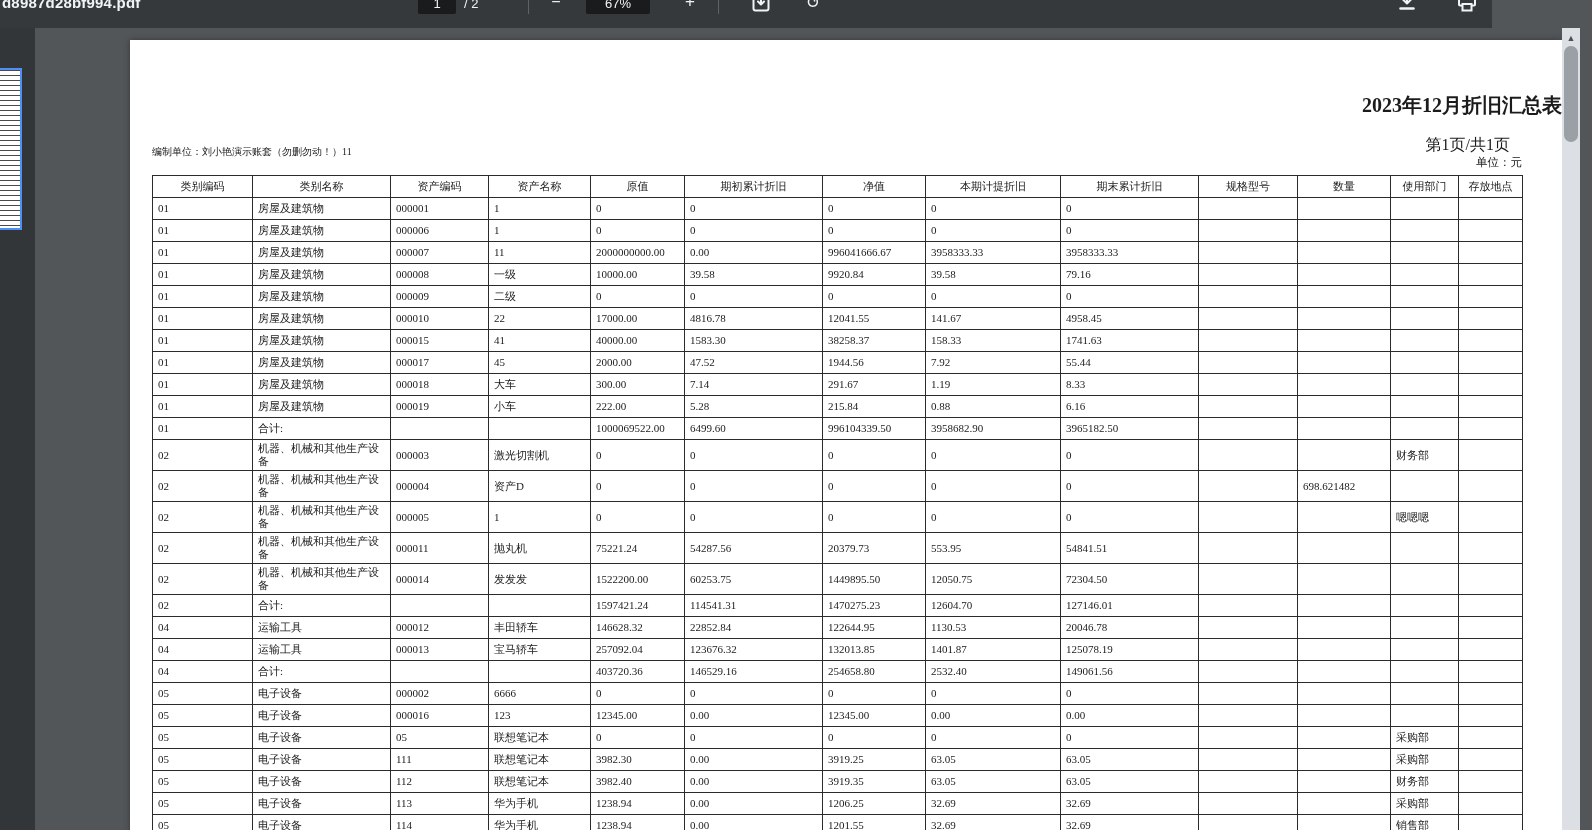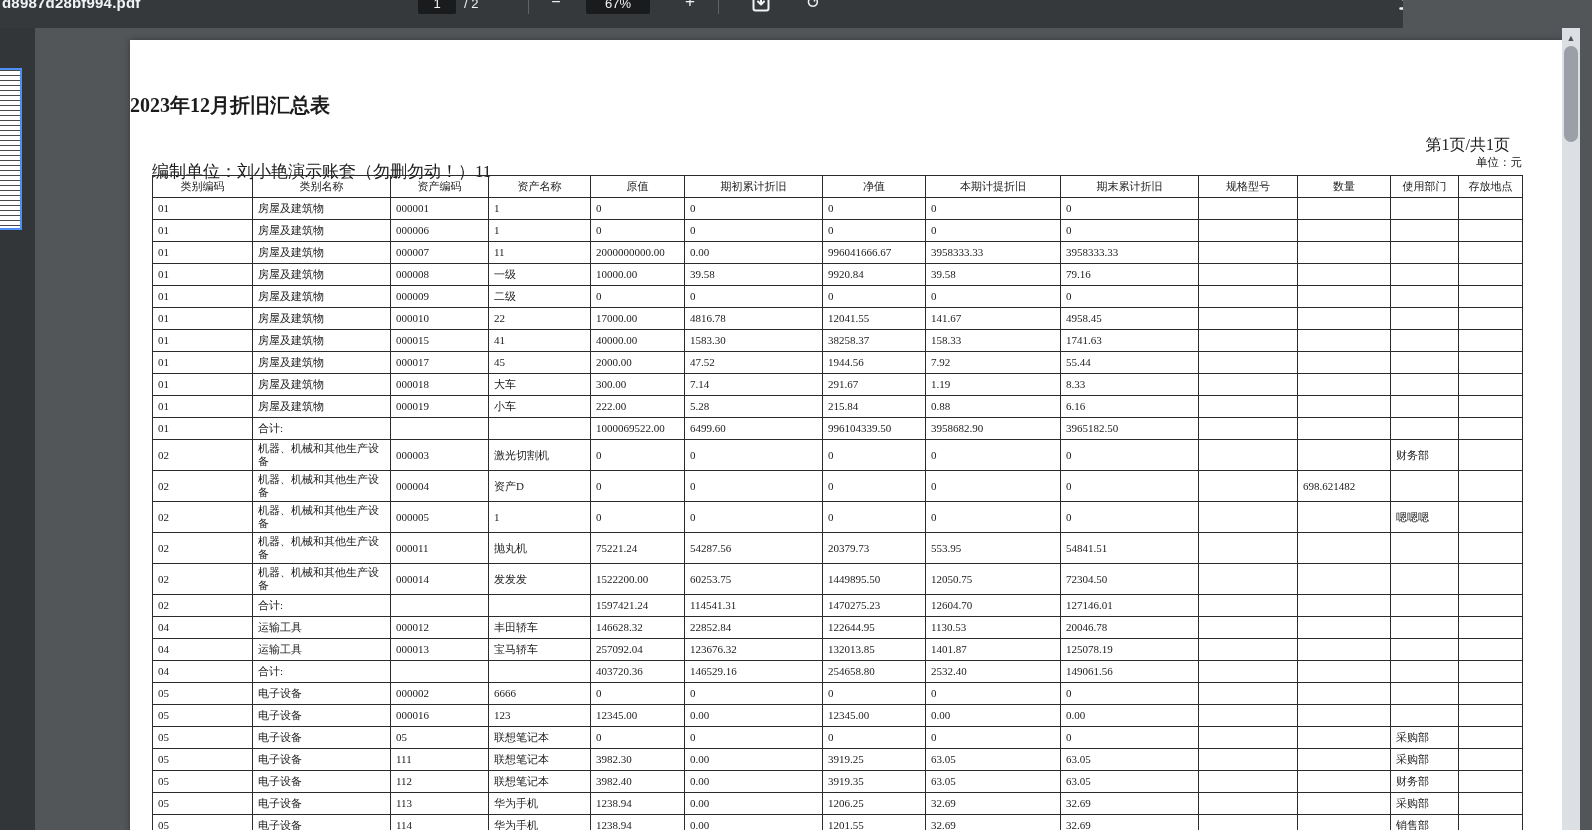--- a/index.html
+++ b/index.html
@@ -1,21 +1,21 @@
 <!DOCTYPE html>
 <html><head>
 <meta charset="utf-8">
 <style>
   html,body{margin:0;padding:0;width:1592px;height:830px;overflow:hidden;
     font-family:"Liberation Sans",sans-serif;background:#525659;}
   .screen{position:relative;width:1592px;height:830px;overflow:hidden;}
 
   
-  .toolbar{position:absolute;left:0;top:0;width:1376px;height:28px;
-    background:#35393c;overflow:hidden;z-index:30;padding-left:27px;}
+  .toolbar{position:absolute;left:0;top:0;width:1492px;height:28px;
+    background:#35393c;overflow:hidden;z-index:30;}
   .toolbar *{color:#f1f3f4;}
   .tb-item{position:absolute;display:flex;align-items:center;justify-content:center;}
   .filename{top:-10px;left:2px;height:24px;font-size:15px;font-weight:700;
     letter-spacing:.2px;white-space:nowrap;}
   .page-box{top:-8px;left:418px;width:38px;height:22px;background:#191b1c;
     border-radius:2px;font-size:13px;}
   .page-total{top:-8px;left:464px;height:22px;font-size:13px;}
   .tb-divider{top:-6px;width:1px;height:20px;background:#5f6368;}
   .zoom-out{top:-10px;left:544px;width:24px;height:24px;font-size:16px;}
   .zoom-box{top:-8px;left:586px;width:64px;height:22px;background:#191b1c;
@@ -35,23 +35,23 @@
     background:#fff;border:2px solid #4e8ef7;
     background-image:repeating-linear-gradient(to bottom,#4a4a4a 0 1px,#ffffff 1px 5px);
     background-clip:padding-box;}
 
   
   .viewer{position:absolute;left:35px;top:28px;width:1557px;height:802px;
     background:#525659;overflow:hidden;}
   .page{position:absolute;left:95px;top:12px;width:1432px;height:1880px;
     background:#ffffff;box-shadow:0 0 6px rgba(0,0,0,.35);color:#1b1b1b;
     font-family:"Liberation Serif",serif;}
-  .doc-title{position:absolute;top:52px;left:0;width:100%;text-align:left;
+  .doc-title{position:absolute;top:52px;left:0;width:100%;text-align:right;
     font-size:20px;font-weight:700;}
-  .prepared{position:absolute;top:120px;left:22px;font-size:17px;}
+  .prepared{position:absolute;top:105px;left:22px;font-size:10px;}
   .page-info{position:absolute;top:95px;right:52px;font-size:16px;}
   .unit{position:absolute;top:115px;right:40px;font-size:11.5px;margin-left:37px;}
 
   table.dep{position:absolute;top:135px;left:22px;width:1370px;
     border-collapse:collapse;table-layout:fixed;}
   table.dep th,table.dep td{border:1px solid #2b2b2b;font-size:11px;
     line-height:13px;padding:2px 5px;overflow:hidden;font-weight:normal;
     font-family:"Liberation Serif",serif;}
   table.dep th{text-align:center;height:17px;margin-top:8px;}
   table.dep td{text-align:left;height:17px;word-break:break-all;}

